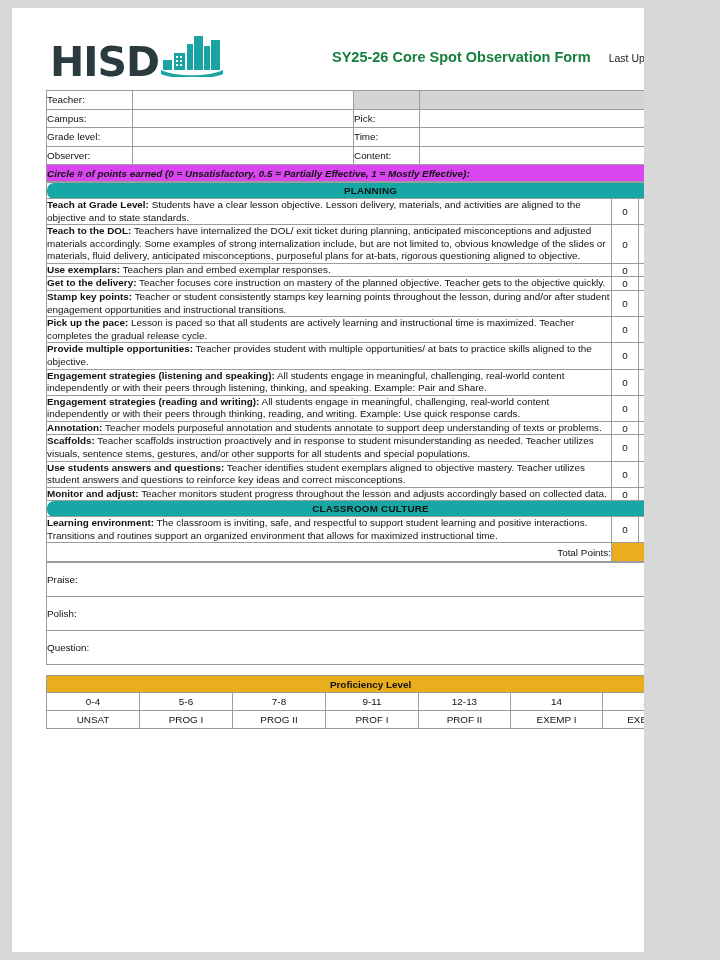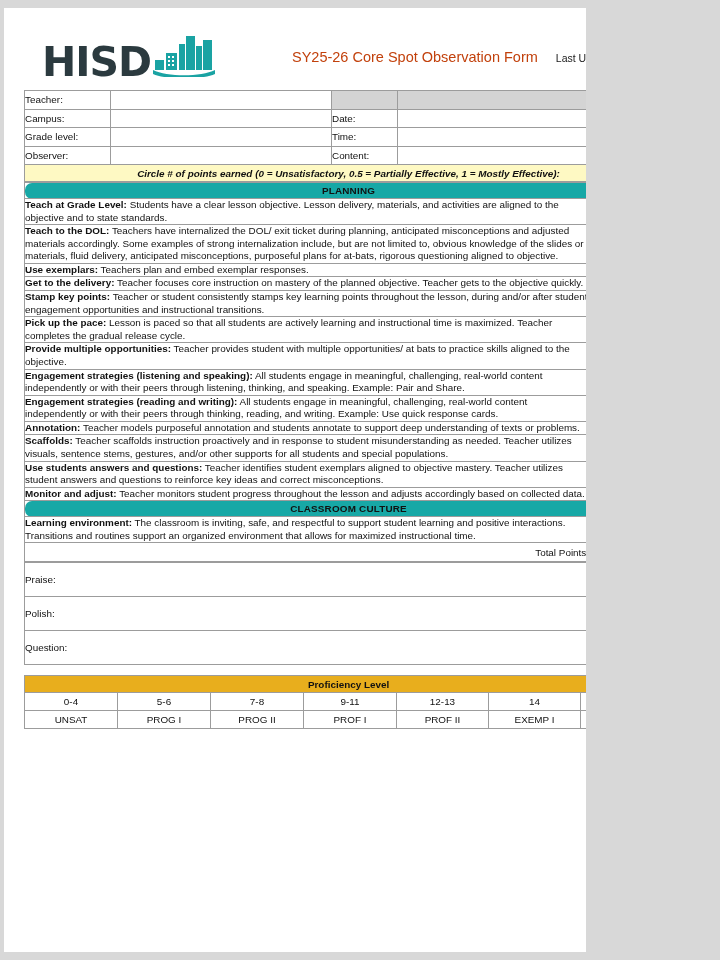--- a/index.html
+++ b/index.html
@@ -5,22 +5,22 @@
   html, body {
     margin: 0;
     padding: 0;
     width: 720px;
     height: 960px;
     background: #d8d8d8;
     font-family: "Liberation Sans", sans-serif;
   }
   #page {
     position: absolute;
-    left: 4px; top: 8px;
-    width: 582px;
+    left: 12px; top: 8px;
+    width: 632px;
     height: 944px;
     background: #ffffff;
     box-sizing: border-box;
     overflow: hidden;
   }
   .topstrip {
     position: absolute; left: 0; top: 0; width: 720px; height: 8px;
     background: #d8d8d8;
   }
   .botstrip {
@@ -47,53 +47,54 @@
     line-height: 1;
   }
   .logo-sky { margin-left: 2px; margin-bottom: 2px; }
   .title-block {
     position: absolute;
     left: 250px; top: 17px;
     display: flex; align-items: baseline;
   }
   .form-title {
     font-size: 14.5px;
-    font-weight: 400;
-    color: #c2410c;
+    font-weight: 700;
+    color: #15803d;
     white-space: nowrap;
+    margin-left: 32px;
   }
   .last-updated {
     font-size: 10.5px;
     color: #1a1a1a;
     margin-left: 18px;
     white-space: nowrap;
   }
 
   
   table.grid {
     border-collapse: collapse;
     table-layout: fixed;
     width: 648px;
-    margin: 0 0 0 20px;
+    margin: 0 0 0 34px;
   }
   table.grid td {
     border: 1px solid #9c9c9c;
     padding: 0;
     vertical-align: middle;
     font-size: 9.9px;
     color: #111;
   }
 
   
   .info td { height: 17.5px; }
   .lbl { padding-left: 6px; font-size: 10.3px; }
   .gray { background: #d4d4d4; }
   .circle-row td {
-    background: #fef9c3;
-    text-align: center;
+    background: #d946ef;
+    text-align: left;
     padding-right: 5px;
     font-weight: 700;
     font-style: italic;
     font-size: 10.4px;
     height: 16px;
   }
 
   
   .sec-head td {
     background: #17a8a6;
@@ -198,21 +199,21 @@
     <tbody>
       <tr>
         <td class="lbl">Teacher:</td>
         <td></td>
         <td class="gray"></td>
         <td class="gray"></td>
       </tr>
       <tr>
         <td class="lbl">Campus:</td>
         <td></td>
-        <td class="lbl">Date:</td>
+        <td class="lbl">Pick:</td>
         <td></td>
       </tr>
       <tr>
         <td class="lbl">Grade level:</td>
         <td></td>
         <td class="lbl">Time:</td>
         <td></td>
       </tr>
       <tr>
         <td class="lbl">Observer:</td>

